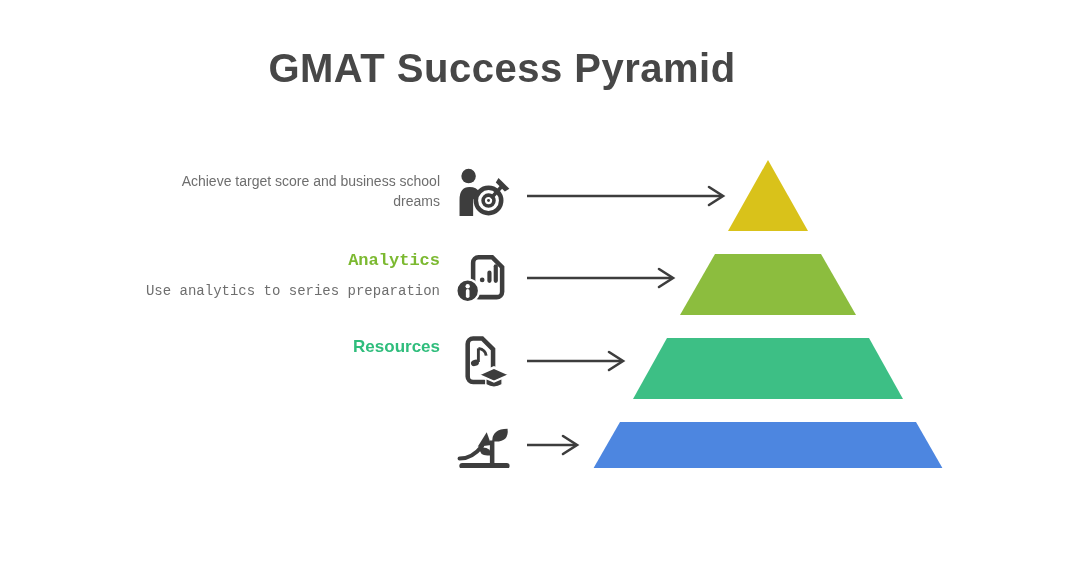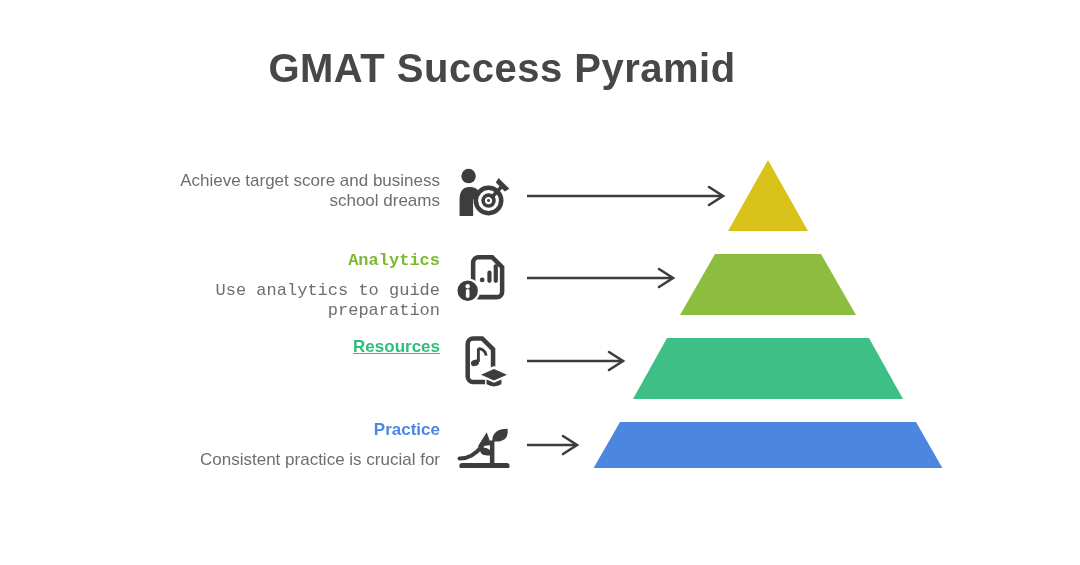--- a/index.html
+++ b/index.html
@@ -6,21 +6,21 @@
   .canvas{
     position:relative;width:1080px;height:468px;background:#ffffff;
     font-family:"Liberation Sans",sans-serif;overflow:hidden;
   }
   .title{
     position:absolute;top:46px;left:502px;transform:translateX(-50%);
     font-size:40px;font-weight:bold;letter-spacing:.5px;white-space:nowrap;
   }
   .row-text{position:absolute;left:140px;width:300px;text-align:right;}
   .level-label{font-size:17px;font-weight:bold;line-height:22px;}
-  .level-desc{font-size:17px;line-height:20px;margin-top:9px;}
+  .level-desc{font-size:14px;line-height:20px;margin-top:9px;}
   .icon-box{position:absolute;left:455px;width:58px;height:58px;}
   .icon-box svg{width:100%;height:100%;display:block;}
   .arrow{position:absolute;left:526px;height:26px;}
   .arrow svg{display:block;}
   .pyramid{position:absolute;left:578px;top:156px;width:380px;height:334px;}
   
   .rt1{top:162px;} .rt2{top:250px;font-family:Liberation Mono, monospace;} .rt3{top:336px;} .rt4{top:419px;}
   .ib1{top:167px;} .ib2{top:250px;} .ib3{top:333px;} .ib4{top:416px;}
   .ar1{top:183px;} .ar2{top:265px;} .ar3{top:348px;} .ar4{top:432px;}
 </style>
@@ -47,64 +47,60 @@
   </div>
   <div class="arrow ar1" style="color: rgb(61, 61, 61);">
     <svg width="200" height="26" viewBox="0 0 200 26">
       <line x1="1" y1="13" x2="195" y2="13" stroke="currentColor" stroke-width="2.6"></line>
       <polyline points="183,4 197,13 183,22" fill="none" stroke="currentColor" stroke-width="2.6" stroke-linecap="round"></polyline>
     </svg>
   </div>
 
   <div class="row-text rt2">
     <div class="level-label" style="color: rgb(124, 185, 49);">Analytics</div>
-    <div class="level-desc" style="color: rgb(110, 110, 110);">Use analytics to guide preparation</div>
+    <div class="level-desc" style="color: rgb(110, 110, 110);">Use analytics to series preparation</div>
   </div>
   <div class="icon-box ib2" style="color: rgb(61, 61, 61);">
     <svg viewBox="0 0 64 64">
       <path d="M26,8 h15 l11,11 v27 a6,6 0 0 1 -6,6 h-20 a6,6 0 0 1 -6,-6 v-32 a6,6 0 0 1 6,-6 z" fill="none" stroke="currentColor" stroke-width="5"></path>
       <circle cx="30" cy="33" r="2.6" fill="currentColor"></circle>
       <line x1="38" y1="34" x2="38" y2="25" stroke="currentColor" stroke-width="4.6" stroke-linecap="round"></line>
       <line x1="45" y1="34" x2="45" y2="18" stroke="currentColor" stroke-width="4.6" stroke-linecap="round"></line>
       <circle cx="14" cy="45" r="12.5" fill="currentColor" stroke="#ffffff" stroke-width="2.5"></circle>
       <circle cx="14" cy="40" r="2.4" fill="#ffffff"></circle>
       <line x1="14" y1="45" x2="14" y2="51" stroke="#ffffff" stroke-width="4" stroke-linecap="round"></line>
     </svg>
   </div>
   <div class="arrow ar2" style="color: rgb(61, 61, 61);">
     <svg width="150" height="26" viewBox="0 0 150 26">
       <line x1="1" y1="13" x2="145" y2="13" stroke="currentColor" stroke-width="2.6"></line>
       <polyline points="133,4 147,13 133,22" fill="none" stroke="currentColor" stroke-width="2.6" stroke-linecap="round"></polyline>
     </svg>
   </div>
 
   <div class="row-text rt3">
-    <div class="level-label" style="color: rgb(47, 189, 124); text-decoration: underline;">Resources</div>
+    <div class="level-label" style="color: rgb(47, 189, 124);">Resources</div>
   </div>
   <div class="icon-box ib3" style="color: rgb(61, 61, 61);">
     <svg viewBox="0 0 64 64">
       <path d="M20,6 h10 l12,12 v30 a6,6 0 0 1 -6,6 h-16 a6,6 0 0 1 -6,-6 v-36 a6,6 0 0 1 6,-6 z" fill="none" stroke="currentColor" stroke-width="5"></path>
       <ellipse cx="22" cy="33" rx="4.5" ry="3.4" fill="currentColor" transform="rotate(-18 22 33)"></ellipse>
       <line x1="25.8" y1="32" x2="25.8" y2="17" stroke="currentColor" stroke-width="3.2"></line>
       <path d="M25.8,17 q8,1.5 8.6,8" fill="none" stroke="currentColor" stroke-width="3.2"></path>
       <polygon points="43,38 61,46 43,54 25,46" fill="currentColor" stroke="#ffffff" stroke-width="3"></polygon>
       <path d="M34,50 v7 q9,5.5 18,0 v-7 l-9,4 z" fill="currentColor" stroke="#ffffff" stroke-width="1.6"></path>
     </svg>
   </div>
   <div class="arrow ar3" style="color: rgb(61, 61, 61);">
     <svg width="100" height="26" viewBox="0 0 100 26">
       <line x1="1" y1="13" x2="95" y2="13" stroke="currentColor" stroke-width="2.6"></line>
       <polyline points="83,4 97,13 83,22" fill="none" stroke="currentColor" stroke-width="2.6" stroke-linecap="round"></polyline>
     </svg>
   </div>
 
-  <div class="row-text rt4">
-    <div class="level-label" style="color: rgb(75, 134, 232);">Practice</div>
-    <div class="level-desc" style="color: rgb(110, 110, 110);">Consistent practice is crucial for success</div>
-  </div>
   <div class="icon-box ib4" style="color: rgb(61, 61, 61);">
     <svg viewBox="0 0 64 64">
       <line x1="8" y1="55" x2="57" y2="55" stroke="currentColor" stroke-width="6.5" stroke-linecap="round"></line>
       <line x1="41" y1="55" x2="41" y2="27" stroke="currentColor" stroke-width="5"></line>
       <path d="M41,28 q0,-14 17,-14 q2,16 -17,14 z" fill="currentColor"></path>
       <path d="M41,43 q-2,-10 -14,-8 q0,11 14,8 z" fill="currentColor"></path>
       <path d="M5,47 q14,0 25,-14" fill="none" stroke="currentColor" stroke-width="4.4" stroke-linecap="round"></path>
       <polygon points="25,34 35,18 40,32" fill="currentColor"></polygon>
     </svg>
   </div>

